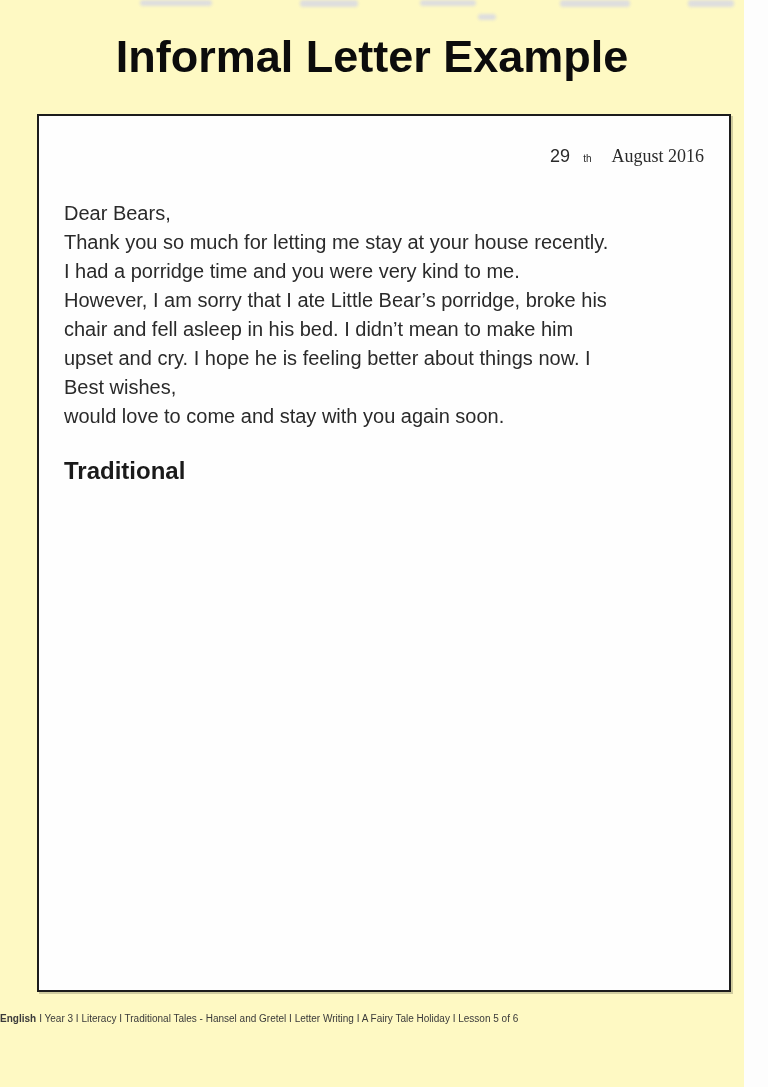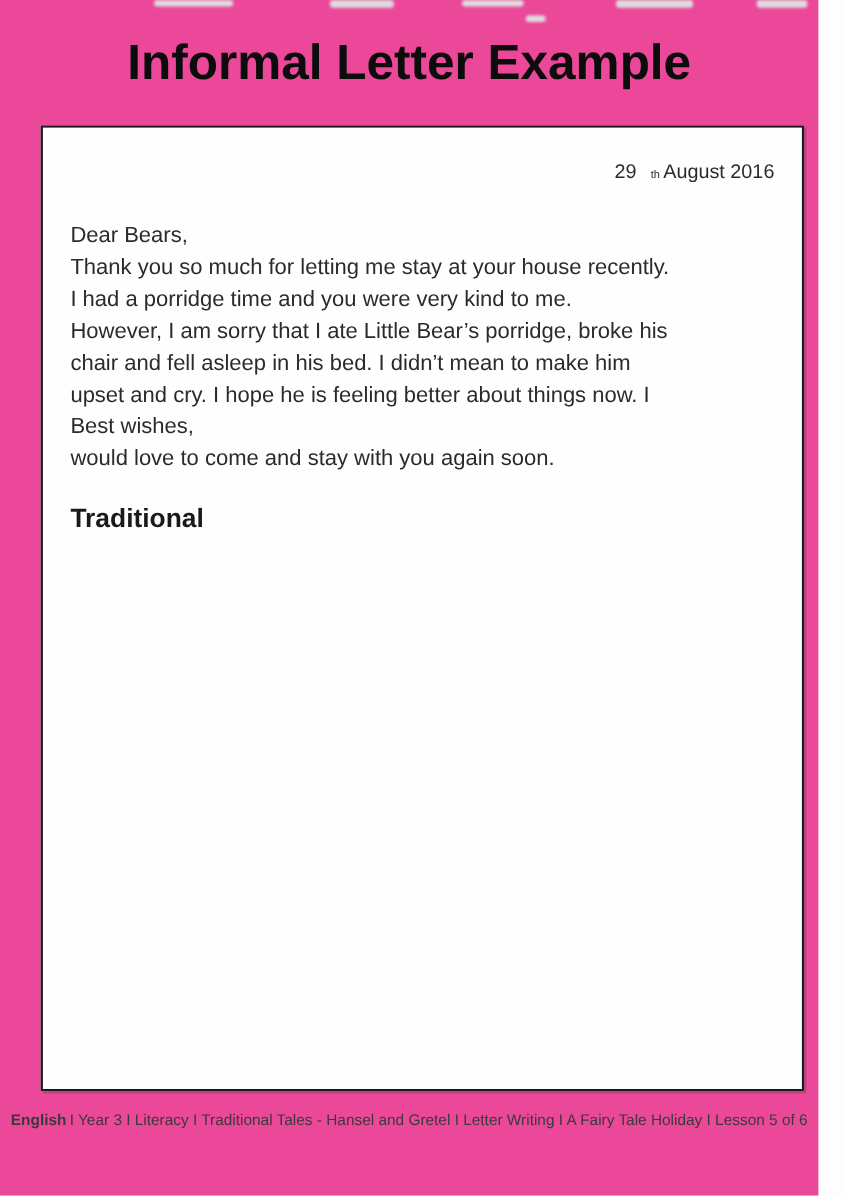--- a/index.html
+++ b/index.html
@@ -5,21 +5,21 @@
   html, body {
     margin: 0;
     padding: 0;
     background: #fdfdfd;
     font-family: "Liberation Sans", "DejaVu Sans", sans-serif;
   }
   .page {
     position: relative;
     width: 744px;
     height: 1087px;
-    background: #ec4899;
+    background: #fef9c3;
     overflow: hidden;
     color: #242424;
   }
   
   .artifact {
     position: absolute;
     background: #dedede;
     border-radius: 3px;
     filter: blur(1.5px);
   }
@@ -68,21 +68,21 @@
     text-align: right;
     font-size: 18px;
     line-height: 29px;
     color: #2a2a2a;
   }
   .date-ordinal {
     font-size: 10px;
     vertical-align: baseline;
     padding-left: 13px;
   }
-  .date-rest { margin-left: 3px; }
+  .date-rest { margin-left: 20px; font-family: Liberation Serif, serif; }
 
   .body-text {
     margin: 26px 45px 0 25px;
     font-size: 20px;
     line-height: 29px;
     color: #2a2a2a;
   }
 
   .signature {
     margin: 24px 0 0 25px;
@@ -90,22 +90,22 @@
     line-height: 32px;
     font-weight: bold;
     color: #1a1a1a;
   }
 
   .footer {
     position: absolute;
     top: 1012px;
     left: 0;
     width: 100%;
-    text-align: center;
-    font-size: 14px;
+    text-align: left;
+    font-size: 10px;
     line-height: 13px;
     color: #3a3a3a;
   }
   .footer-subject { font-weight: bold; }
   .footer-trail { margin-left: 3px; }
 </style>
 </head>
 <body>
 
 <div class="page">

